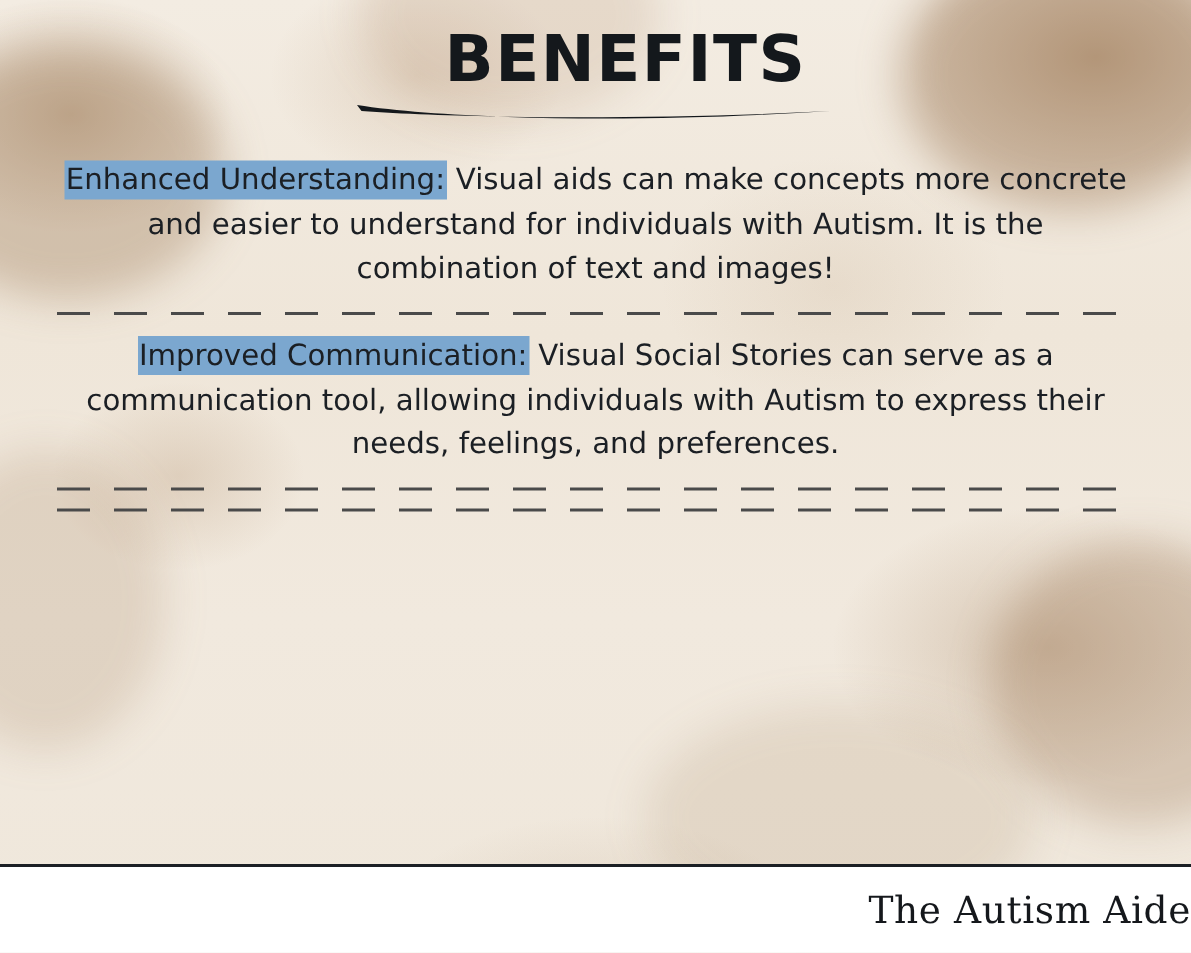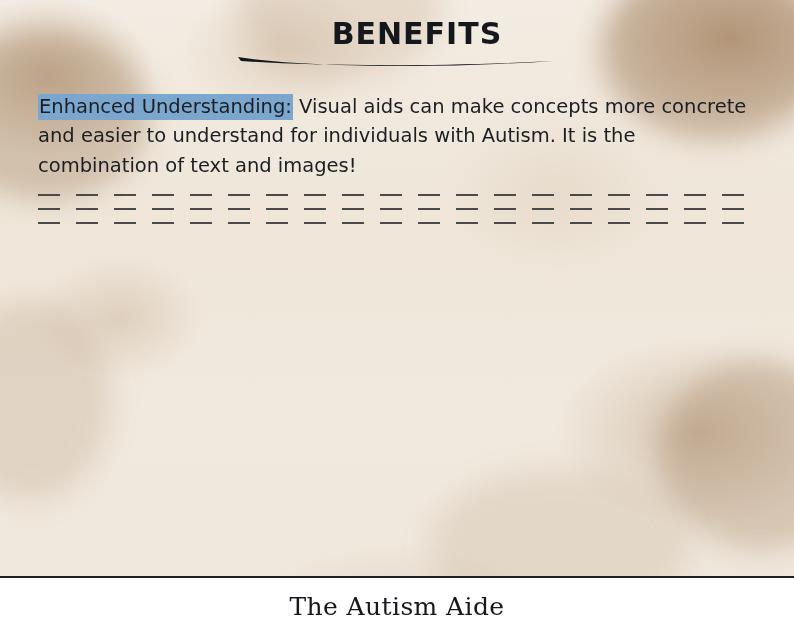--- a/index.html
+++ b/index.html
@@ -50,21 +50,21 @@
     padding: 0;
   }
 
   .title-wrap {
     text-align: center;
     padding-top: 18px;
   }
   .title {
     font-family: "DejaVu Sans", sans-serif;
     font-weight: bold;
-    font-size: 30px;
+    font-size: 43px;
     letter-spacing: 1px;
     color: #14181c;
     line-height: 1.05;
     margin: 0;
     padding-left: 40px;
   }
   .title-underline {
     display: block;
     margin: 2px auto 0;
     width: 330px;
@@ -78,20 +78,21 @@
   .benefit {
     padding: 0 0 6px 0;
   }
 
   .benefit p {
     margin: 0;
     font-family: "DejaVu Sans", sans-serif;
     font-size: 19.5px;
     line-height: 1.52;
     color: #1b1f24;
+    text-align: center;
   }
 
   .hl {
     background: #7ba7cf;
     box-decoration-break: clone;
     -webkit-box-decoration-break: clone;
     padding: 1px 1px 2px 1px;
   }
 
   .divider {
@@ -114,21 +115,21 @@
   }
 
   .footer {
     position: absolute;
     left: 0;
     right: 0;
     bottom: 0;
     height: 57px;
     display: flex;
     align-items: center;
-    justify-content: center;
+    justify-content: flex-end;
     background: #ffffff;
     z-index: 3;
   }
   .footer-text {
     font-family: "DejaVu Serif", serif;
     font-size: 25px;
     color: #15181c;
     letter-spacing: 0.4px;
   }
 </style>
@@ -154,20 +155,23 @@
     </div>
 
     <div class="benefits">
 
       <div class="benefit">
         <p><span class="hl">Enhanced Understanding:</span><span> Visual aids can make concepts more concrete and easier to understand for individuals with Autism. It is the combination of text and images!</span></p>
       </div>
 
       <div class="divider"></div>
 
+      <div class="benefit">
+        <p><span class="hl">Improved Communication:</span><span> Visual Social Stories can serve as a communication tool, allowing individuals with Autism to express their needs, feelings, and preferences.</span></p>
+      </div>
 
       <div class="divider"></div>
 
 
       <div class="divider"></div>
 
 
     </div>
   </div>
 

